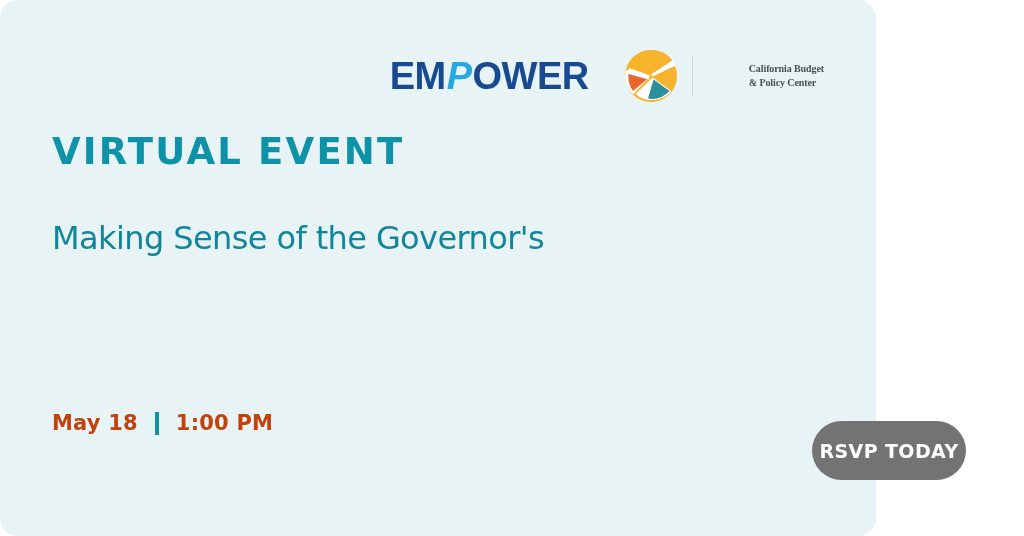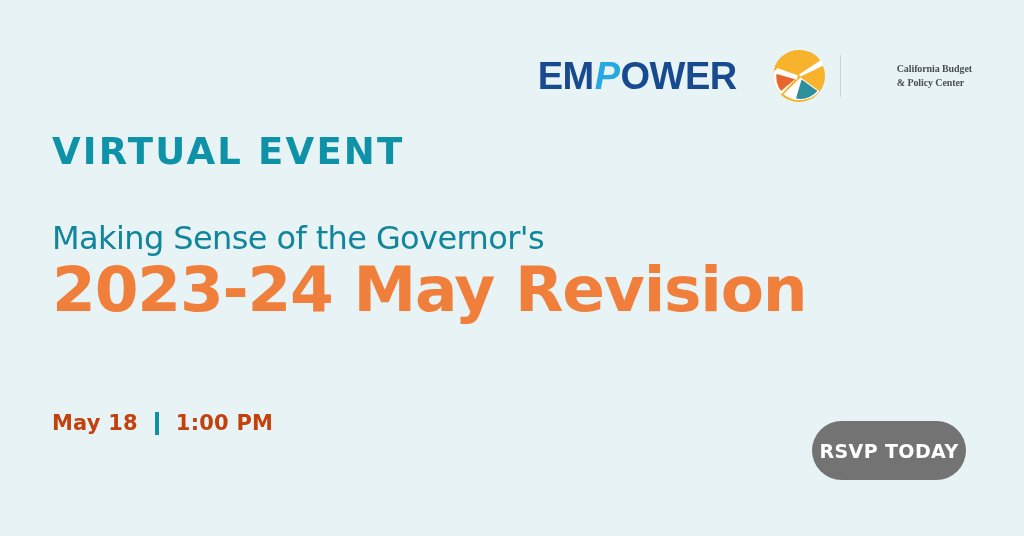--- a/index.html
+++ b/index.html
@@ -8,24 +8,25 @@
   }
   body {
     width: 1024px;
     height: 536px;
     overflow: hidden;
     font-family: "Liberation Sans", sans-serif;
   }
 
   .banner {
     position: relative;
-    width: 1024px;
+    width: 876px;
     height: 536px;
     background: #e7f3f4;
     box-sizing: border-box;
+    border-radius: 18px;
   }
 
   
   .header-logos {
     position: absolute;
     top: 48px;
     right: 52px;
     display: flex;
     align-items: center;
     gap: 34px;
@@ -199,21 +200,20 @@
       <div class="cbp-name">California Budget
 &amp; Policy Center</div>
     </div>
 
   </div>
 
   <div class="eyebrow">VIRTUAL EVENT</div>
 
   <div class="headline">
     <div class="headline-line1">Making Sense of the Governor's</div>
-    <div class="headline-line2">2023-24 May Revision</div>
   </div>
 
   <div class="datetime">
     <span>May 18</span>
     <span class="pipe"></span>
     <span>1:00 PM</span>
   </div>
 
   <button class="rsvp-button">RSVP TODAY</button>
 

